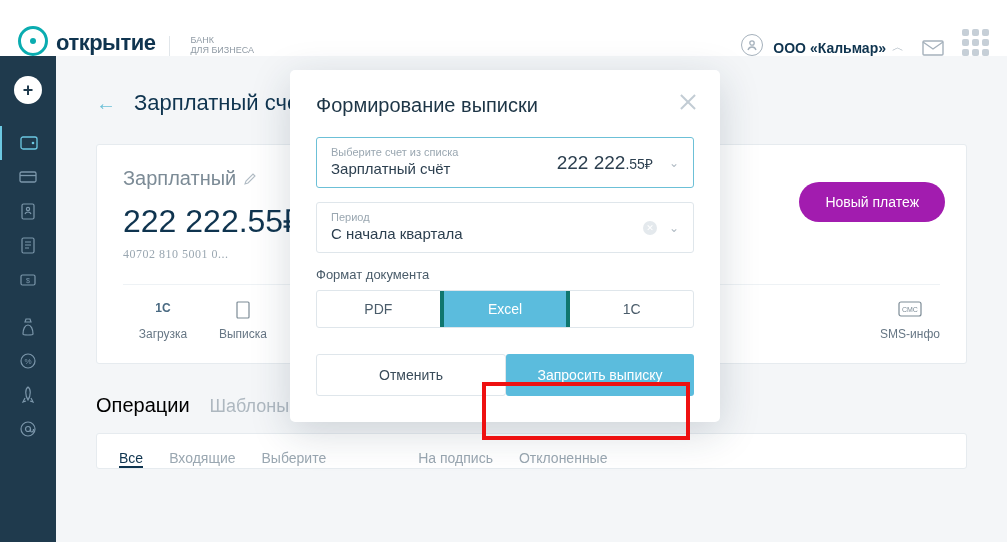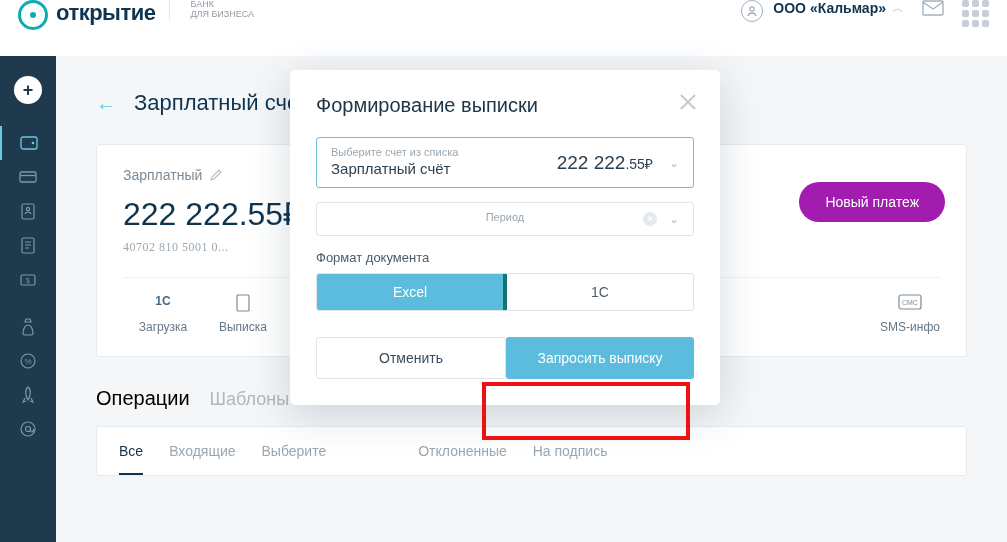--- a/index.html
+++ b/index.html
@@ -1,18 +1,18 @@
 <!DOCTYPE html>
 <html><head>
 <meta charset="utf-8">
 <style>
   * { box-sizing: border-box; margin: 0; padding: 0; }
   html, body { width: 1007px; height: 542px; font-family: -apple-system, "Segoe UI", Arial, sans-serif; overflow: hidden; background: #f4f6f8; }
   
-  .header { position: absolute; top:0; left:0; right:0; height:56px; background:#fff; display:flex; align-items:flex-start; padding:0 18px; z-index:5; }
+  .header { position: absolute; top:0; left:0; right:0; height:56px; background:#fff; display:flex; align-items:flex-end; padding:0 18px; z-index:5; }
   .logo-mark { width:30px; height:30px; border:3px solid #0aacb0; border-radius:50%; position:relative; }
   .logo-mark:after{content:"";position:absolute;width:6px;height:6px;background:#0aacb0;border-radius:50%;left:50%;top:50%;transform:translate(-50%,-50%);}
   .logo-text { font-size:22px; font-weight:600; color:#0f344f; margin-left:8px; letter-spacing:-0.5px;}
   .logo-tag { font-size:9px; color:#909ba5; line-height:1.1; margin-left:14px; padding-left:20px; border-left:1px solid #e1e6ea; text-transform:uppercase; }
   .header-spacer{flex:1;}
   .user-icon{width:22px;height:22px;border:1.5px solid #a5b1bc;border-radius:50%;display:flex;align-items:center;justify-content:center;color:#a5b1bc;}
   .user-name{font-size:14px;color:#0f344f;font-weight:600;margin:0 6px 0 10px;}
   .chev{color:#a5b1bc;font-size:12px;margin-right:18px;}
   .mail-icon{color:#a5b1bc;margin-right:18px;}
   .apps-icon{display:grid;grid-template-columns:repeat(3,7px);grid-gap:3px;}
@@ -22,49 +22,49 @@
   .side-add{width:28px;height:28px;border-radius:50%;background:#fff;color:#1f3a4d;display:flex;align-items:center;justify-content:center;font-size:18px;font-weight:600;margin-bottom:22px;cursor:pointer;}
   .side-icon{width:56px;height:34px;display:flex;align-items:center;justify-content:center;color:#7c97ab;font-size:16px;cursor:pointer;}
   .side-icon.active{color:#6cc8e2;border-left:2px solid #6cc8e2;}
   .side-gap{flex:0 0 14px;}
   
   .main{position:absolute;top:56px;left:56px;right:0;bottom:0;padding:34px 40px;overflow:hidden;}
   .page-title-row{display:flex;align-items:center;margin-bottom:28px;}
   .back-arrow{color:#6cc0d7;font-size:20px;margin-right:18px;}
   .page-title{font-size:22px;color:#0f344f;font-weight:300;}
   .account-card{background:#fff;border:1px solid #e6ebef;border-radius:3px;padding:22px 26px;}
-  .acct-name-row{display:flex;align-items:center;color:#7c8b96;font-size:14px;margin-bottom:8px;}
+  .acct-name-row{display:flex;align-items:center;color:#7c8b96;font-size:20px;margin-bottom:8px;}
   .pencil{margin-left:8px;color:#b0bbc4;}
   .acct-balance{font-size:32px;color:#0f344f;font-weight:300;margin-bottom:6px;}
   .acct-number{font-size:12px;color:#9aa7b1;letter-spacing:0.5px;margin-bottom:22px;font-family:Liberation Serif, serif;}
   .acct-bottom{display:flex;align-items:center;border-top:1px solid #eef2f5;padding-top:16px;}
   .action-item{display:flex;flex-direction:column;align-items:center;width:80px;color:#667684;font-size:12px;}
   .action-item .ic{height:20px;margin-bottom:6px;color:#7c8b96;}
   .action-spacer{flex:1;}
   .sms-item{display:flex;flex-direction:column;align-items:center;color:#667684;font-size:12px;}
   .sms-item .ic{height:20px;margin-bottom:6px;}
   .new-payment{background:#a21caf;color:#fff;border:none;border-radius:24px;padding:12px 26px;font-size:14px;cursor:pointer;position:absolute;right:22px;top:38px;}
   .account-wrap{position:relative;}
   .ops-row{display:flex;align-items:baseline;gap:20px;margin-top:30px;}
   .ops-title{font-size:20px;color:#000000;font-weight:300;}
   .ops-sub{font-size:18px;color:#aeb8c0;font-weight:300;}
   .tabs-card{background:#fff;border:1px solid #e6ebef;border-radius:3px;margin-top:16px;padding:16px 22px 0;}
   .tab-row{display:flex;gap:26px;font-size:14px;}
-  .tab{color:#9aa7b1;padding-bottom:14px;cursor:pointer;}
+  .tab{color:#9aa7b1;cursor:pointer;}
   .tab.active{color:#0f344f;border-bottom:2px solid #0f344f;}
   .tab-gap{width:40px;}
   
   .overlay{position:absolute;inset:0;z-index:20;}
   .modal{position:absolute;top:70px;left:290px;width:430px;background:#fff;border-radius:5px;box-shadow:0 10px 40px rgba(30,50,70,.18);padding:24px 26px 26px;}
   .modal-title{font-size:20px;color:#1d3546;font-weight:400;margin-bottom:20px;}
   .modal-close{position:absolute;top:22px;right:22px;width:20px;height:20px;cursor:pointer;color:#c2ccd4;}
   .modal-close:before,.modal-close:after{content:"";position:absolute;left:9px;top:0;width:2px;height:20px;background:#c2ccd4;}
   .modal-close:before{transform:rotate(45deg);} .modal-close:after{transform:rotate(-45deg);}
   .field{border:1px solid #6cc0d7;border-radius:3px;padding:8px 14px 10px;position:relative;margin-bottom:14px;}
-  .field.plain{border-color:#dfe6eb;text-align:center;}
+  .field.plain{border-color:#dfe6eb;}
   .field-label{font-size:11px;color:#9aa7b1;margin-bottom:2px;}
   .field-value{font-size:15px;color:#2c3f4f;}
   .field-amount{position:absolute;right:40px;top:50%;transform:translateY(-50%);font-size:19px;color:#2c3f4f;}
   .field-amount small{font-size:14px;}
   .field-chev{position:absolute;right:14px;top:50%;transform:translateY(-50%);color:#b0bbc4;font-size:12px;}
   .field-clear{position:absolute;right:36px;top:50%;transform:translateY(-50%);width:14px;height:14px;border-radius:50%;background:#e4e9ed;color:#fff;font-size:9px;display:flex;align-items:center;justify-content:center;}
   .format-label{font-size:13px;color:#4a5c6a;margin:10px 0 8px;}
   .format-row{display:flex;border:1px solid #dfe6eb;border-radius:3px;overflow:hidden;margin-bottom:26px;}
   .format-btn{flex:1;text-align:center;padding:10px 0;font-size:14px;color:#4a5c6a;cursor:pointer;}
   .format-btn + .format-btn{border-left:4px solid #0f766e;}
@@ -220,48 +220,50 @@
     <div class="ops-title">Операции</div>
     <div class="ops-sub">Шаблоны</div>
   </div>
 
   <div class="tabs-card">
     <div class="tab-row">
       <div class="tab active">Все</div>
       <div class="tab">Входящие</div>
       <div class="tab">Выберите</div>
       <div class="tab-gap"></div>
+      <div class="tab">На подпись</div>
       <div class="tab">Отклоненные</div>
-      <div class="tab">На подпись</div>
     </div>
   </div>
 </div>
 
 <div class="overlay">
   <div class="modal">
     <div class="modal-title">Формирование выписки</div>
     <div class="modal-close"></div>
 
     <div class="field">
       <div class="field-label">Выберите счет из списка</div>
       <div class="field-value">Зарплатный счёт</div>
       <div class="field-amount">
         <span>222 222</span><small>.55₽</small>
       </div>
       <div class="field-chev">⌄</div>
     </div>
 
     <div class="field plain">
       <div class="field-label">Период</div>
+      <div class="field-value">С начала квартала</div>
       <div class="field-clear">✕</div>
       <div class="field-chev">⌄</div>
     </div>
 
     <div class="format-label">Формат документа</div>
     <div class="format-row">
+      <div class="format-btn">PDF</div>
       <div class="format-btn active">Excel</div>
       <div class="format-btn">1C</div>
     </div>
 
     <div class="modal-actions">
       <button class="btn-cancel">Отменить</button>
       <button class="btn-submit">Запросить выписку</button>
     </div>
 
     <div class="highlight-box" style="left:192px;top:312px;width:208px;height:58px;"></div>

